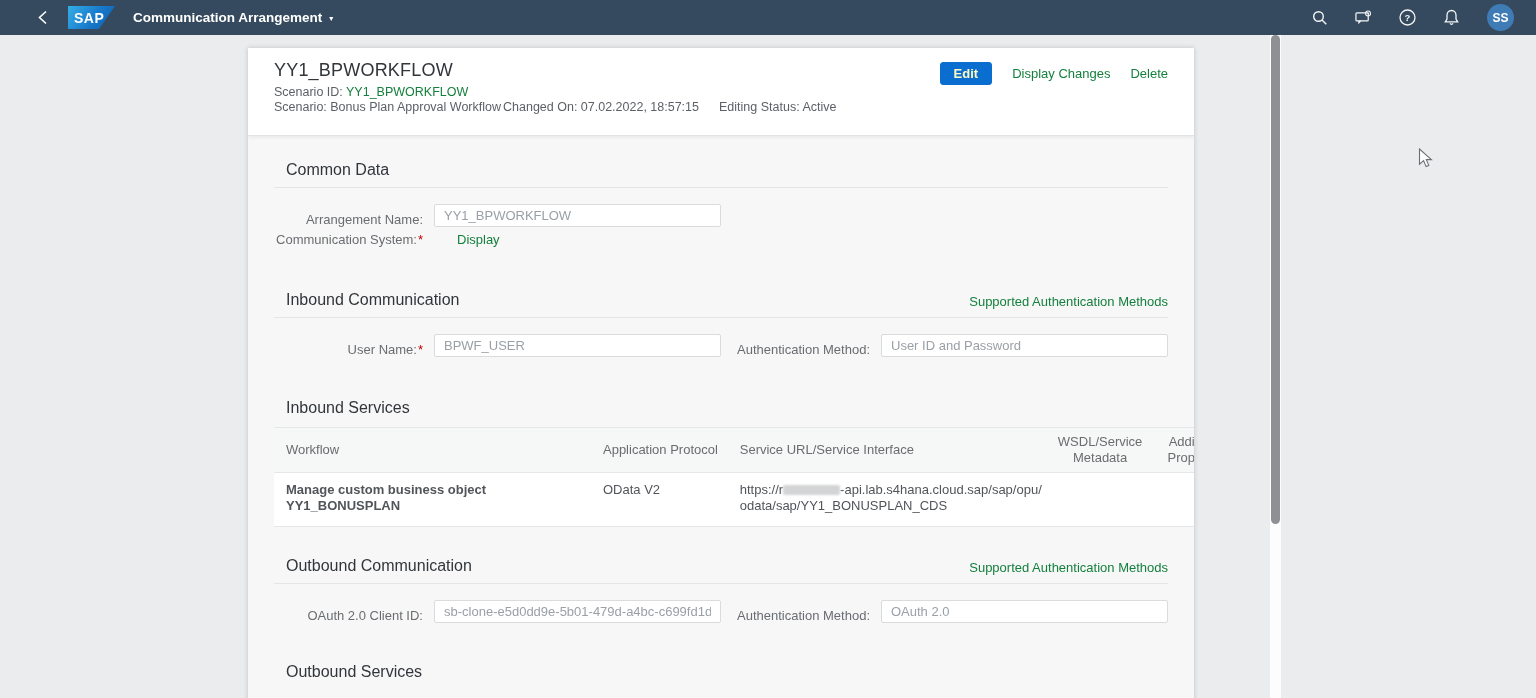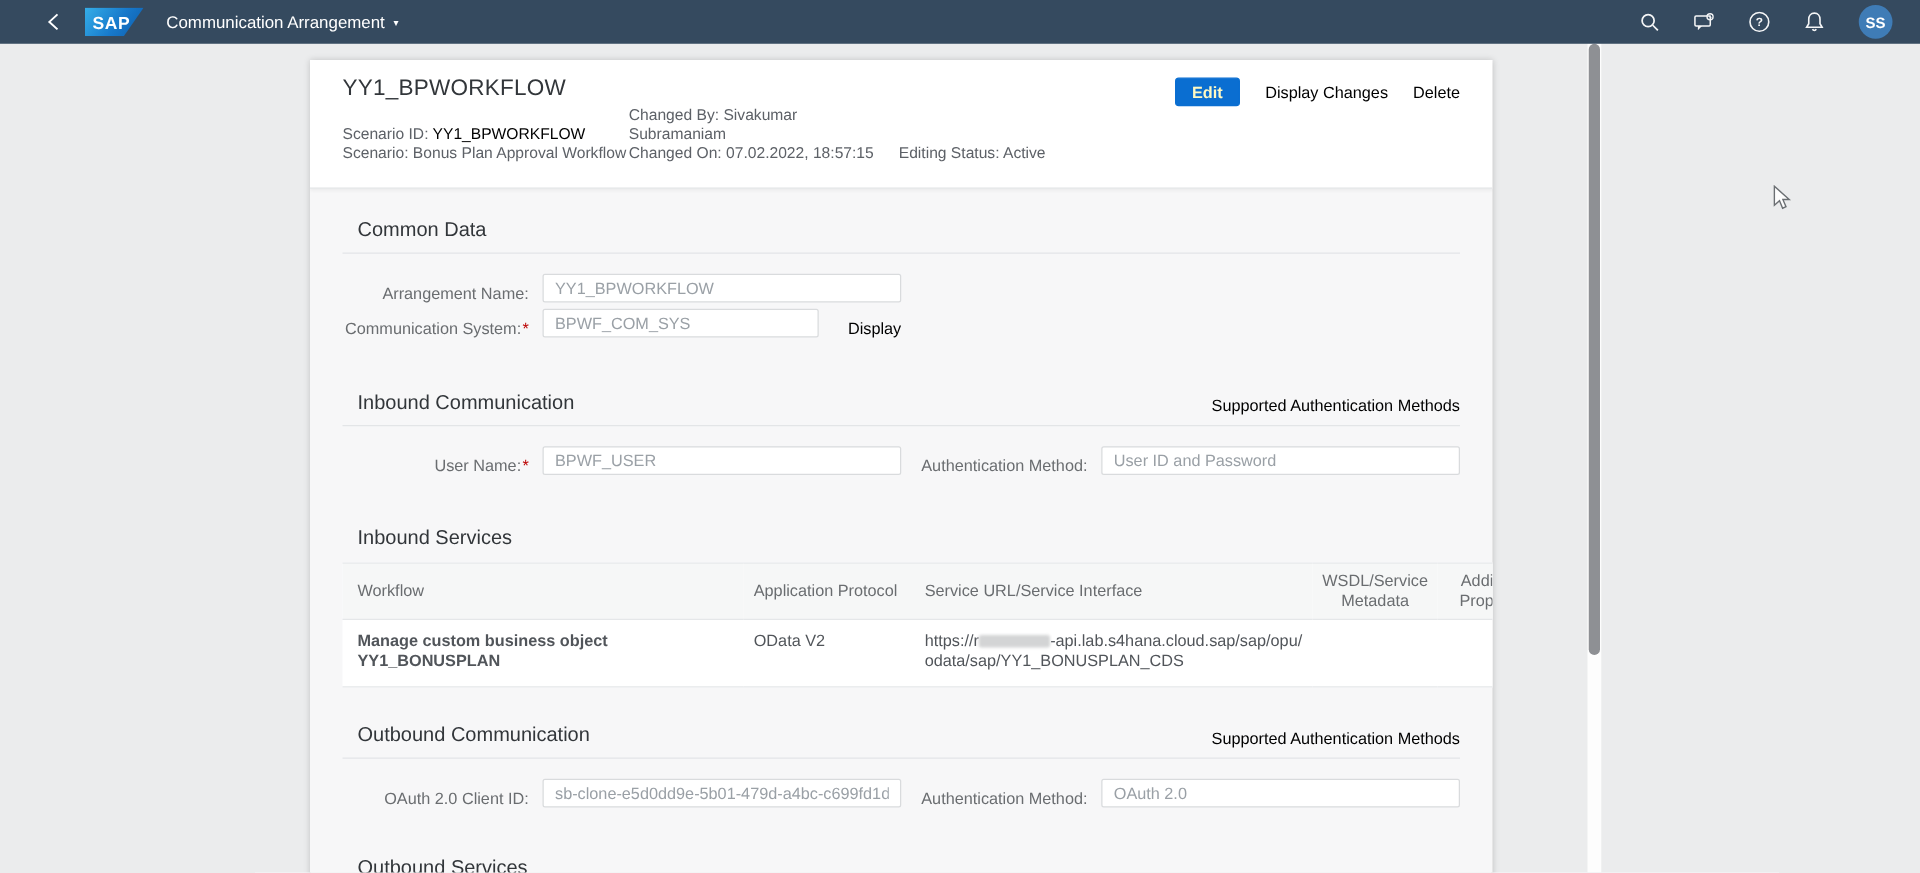--- a/index.html
+++ b/index.html
@@ -15,21 +15,21 @@
     background:#354a5f; display:flex; align-items:center; color:#fff; z-index:30;
   }
   .shell-back { margin-left:32px; width:20px; height:20px; display:flex; align-items:center; justify-content:center; cursor:pointer; }
   .sap-logo {
     margin-left:16px; width:47px; height:23px;
     clip-path:polygon(0 0,100% 0,66% 100%,0 100%);
     background:linear-gradient(125deg,#35aee8 0%,#1779cb 55%,#0e5cab 100%);
     display:flex; align-items:center; padding-left:6px;
     font-weight:bold; font-size:14px; letter-spacing:.5px; color:#fff;
   }
-  .shell-title { margin-left:18px; font-size:13.5px; font-weight:normal; display:flex; align-items:center; gap:7px; cursor:pointer; }
+  .shell-title { margin-left:18px; font-size:13.5px; font-weight:bold; display:flex; align-items:center; gap:7px; cursor:pointer; }
   .shell-title .caret { font-size:8px; position:relative; top:1px; }
   .shell-right { margin-left:auto; display:flex; align-items:center; gap:27px; margin-right:22px; }
   .shell-icon { width:17px; height:17px; display:flex; align-items:center; justify-content:center; cursor:pointer; opacity:.95; }
   .avatar {
     width:27px; height:27px; border-radius:50%; background:#3f7cb6;
     display:flex; align-items:center; justify-content:center;
     font-size:12px; font-weight:bold; cursor:pointer;
   }
   
   .page {
@@ -40,21 +40,21 @@
     background:#fff; padding:12px 26px 20px 26px;
     border-bottom:1px solid #e1e3e5; box-shadow:0 2px 3px rgba(0,0,0,.05);
   }
   .obj-title-row { display:flex; align-items:flex-start; }
   .obj-title { font-size:18px; color:#32363a; font-weight:normal; letter-spacing:.2px; }
   .obj-actions { margin-left:auto; display:flex; align-items:center; gap:20px; padding-top:2px; }
   .btn-primary {
     background:#0a6ed1; border:1px solid #0a6ed1; color:#fef9c3;
     font-size:13px; font-family:inherit; padding:3px 13px; border-radius:3px; cursor:pointer; font-weight:bold;
   }
-  .link { color:#000000; font-size:13px; text-decoration:none; cursor:pointer; }
+  .link { color:#15803d; font-size:13px; text-decoration:none; cursor:pointer; }
   .obj-info { display:flex; font-size:12.5px; color:#5d6167; line-height:15px;align-items:flex-end; }
   .info-col1 { width:229px; }
   .info-col2 { width:216px; }
   .info-line { margin-bottom:0; }
   
   .page-body { padding:0 26px; }
   .section-head { display:flex; align-items:flex-end; justify-content:space-between; }
   .section-title { font-size:16px; color:#32363a; font-weight:normal; padding-left:12px; }
   .divider { height:1px; background:#e3e5e7; margin-top:8px; }
   .sec-common { margin-top:25px; }
@@ -166,21 +166,20 @@
       </div>
     </div>
     <div class="obj-info">
       <div class="info-col1">
         <div class="info-line">
           <span>Scenario ID: </span><a class="link" style="font-size:12.5px">YY1_BPWORKFLOW</a>
         </div>
         <div class="info-line">Scenario: Bonus Plan Approval Workflow</div>
       </div>
       <div class="info-col2">
-        <div class="info-line">Changed By: Sivakumar Subramaniam</div>
         <div class="info-line">Changed On: 07.02.2022, 18:57:15</div>
       </div>
       <div class="info-col3">
         <div class="info-line">Editing Status: Active</div>
       </div>
     </div>
   </div>
 
   <div class="page-body">
 
@@ -192,21 +191,20 @@
       <div class="form">
         <div class="frow">
           <div class="fcol">
             <span class="flabel">Arrangement Name:</span>
             <input class="finput w306" value="YY1_BPWORKFLOW" style="">
           </div>
         </div>
         <div class="frow">
           <div class="fcol">
             <span class="flabel"><span>Communication System:</span><span class="req">*</span></span>
-            <input class="finput w229" value="BPWF_COM_SYS" style="">
             <a class="link inline-link">Display</a>
           </div>
         </div>
       </div>
     </section>
 
     <section class="sec-inbound-comm">
       <div class="section-head">
         <h2 class="section-title">Inbound Communication</h2>
         <a class="link">Supported Authentication Methods</a>

